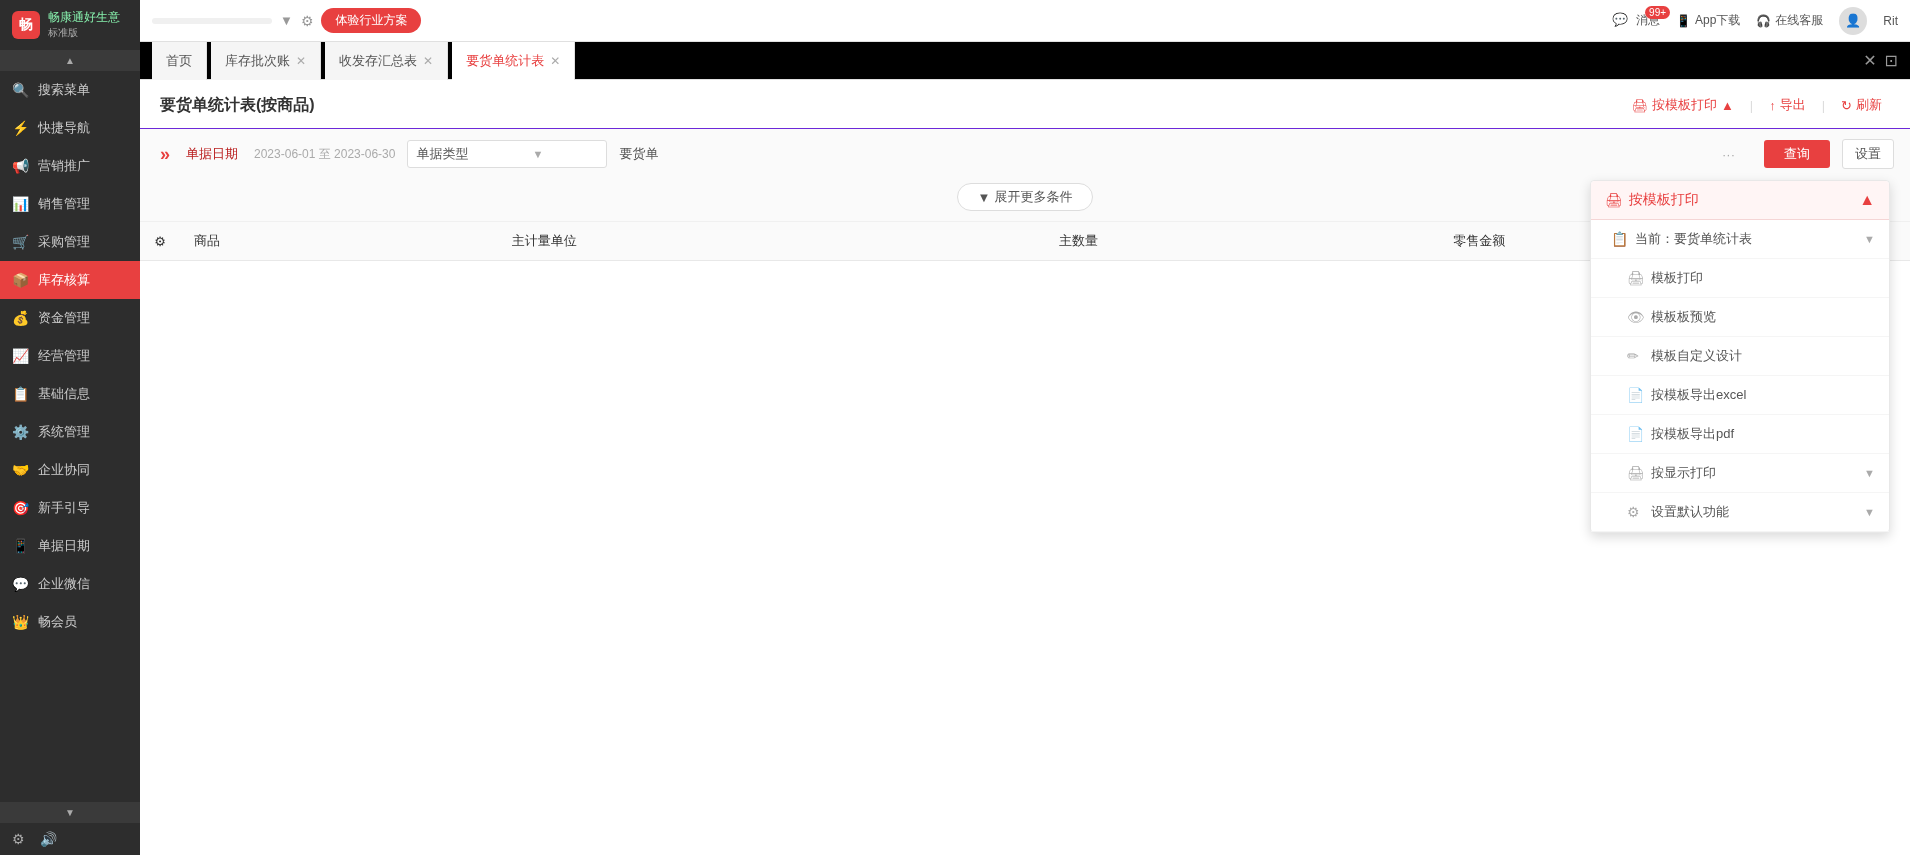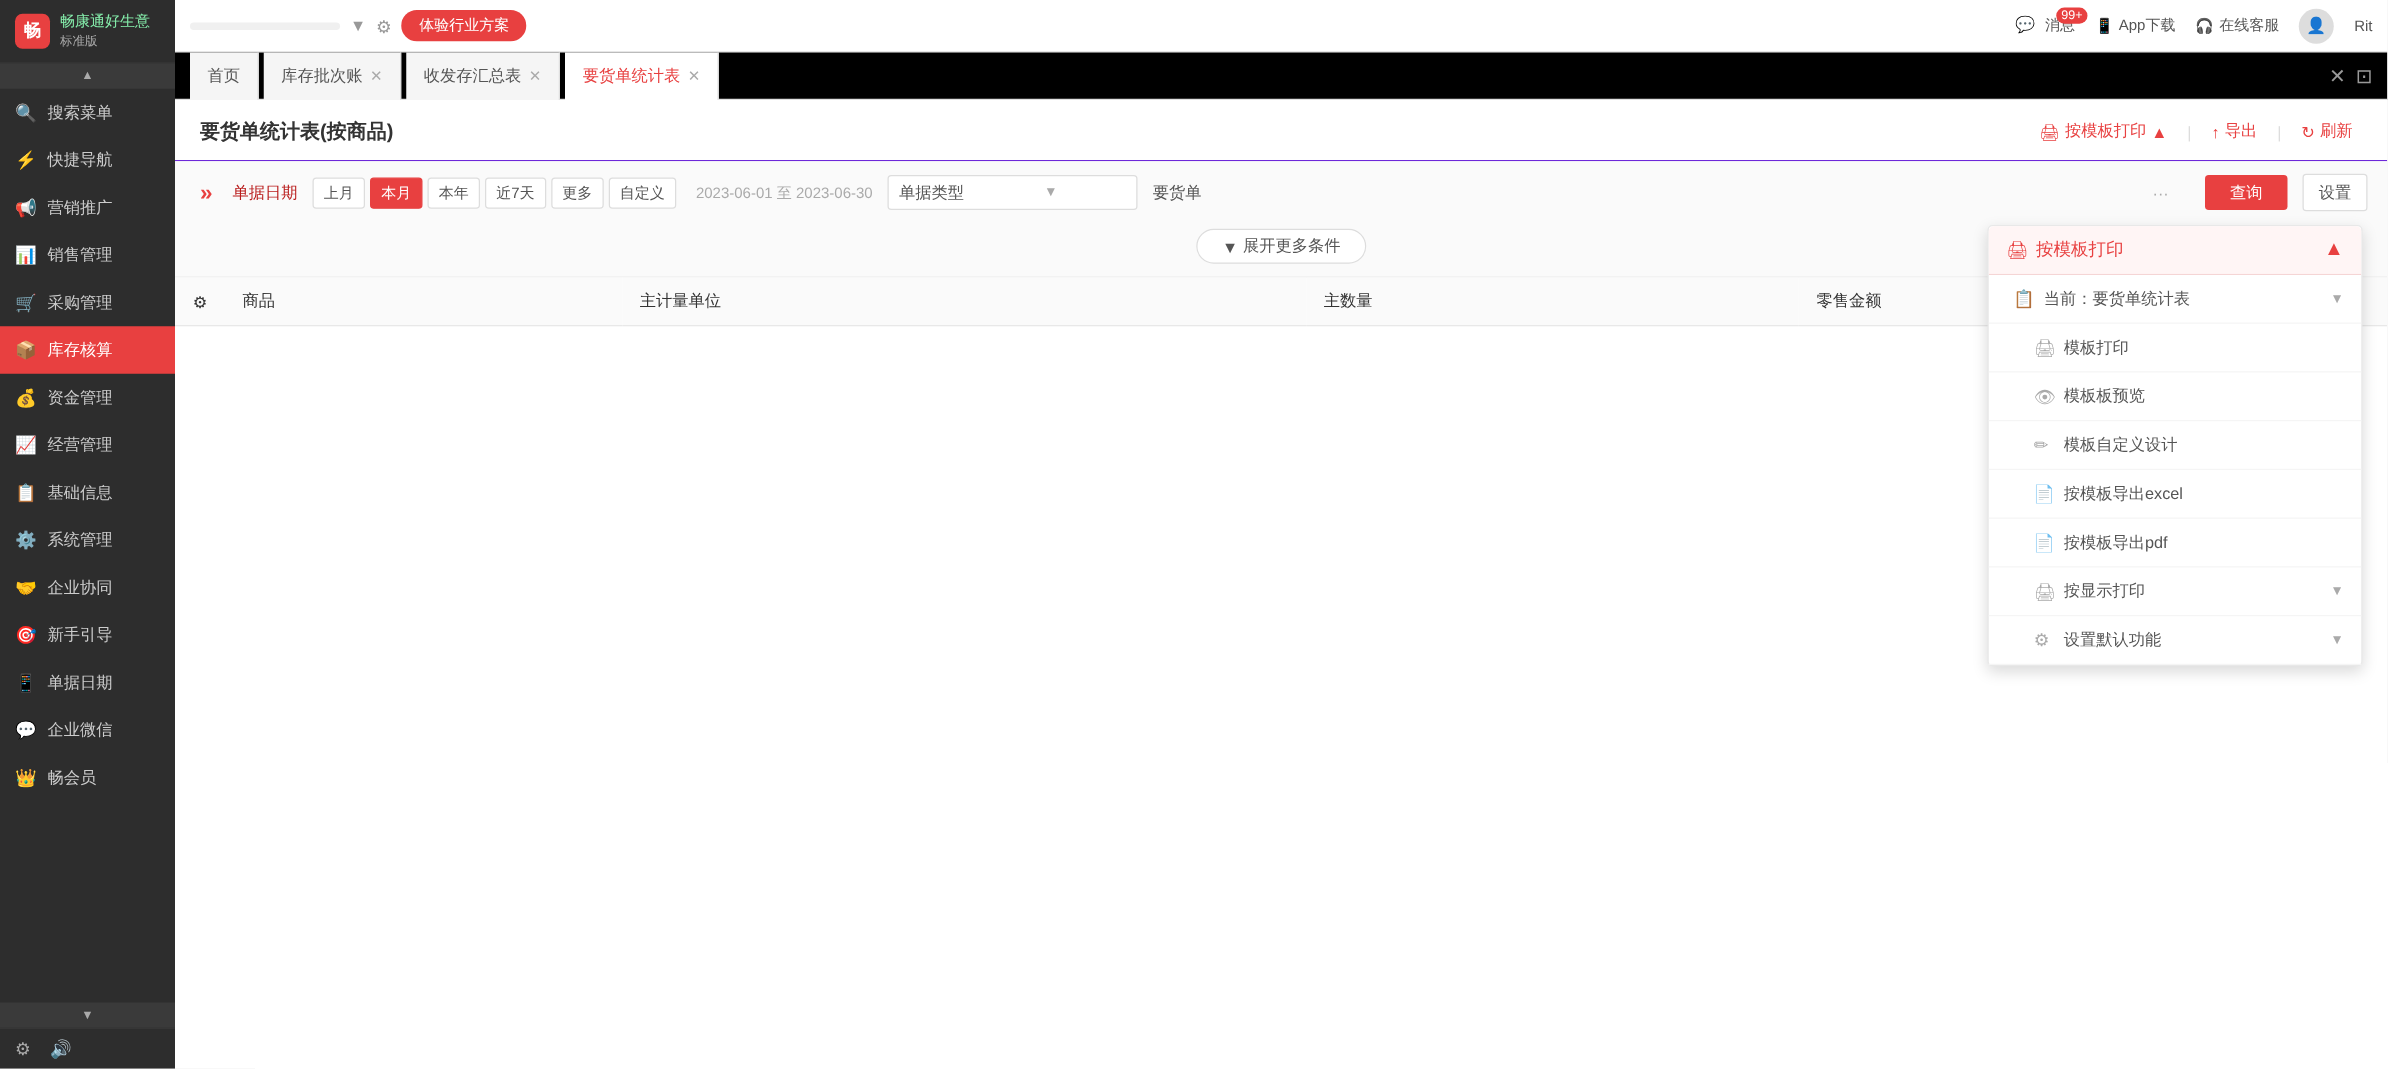--- a/index.html
+++ b/index.html
@@ -500,28 +500,20 @@
           <span>↻</span>
           <span>刷新</span>
         </button>
       </div>
     </div>
 
     <div class="filter-bar">
       <div class="filter-row">
         <button class="filter-expand-btn">»</button>
         <span class="filter-label">单据日期</span>
-        <div class="date-btns" id="date-btns">
-            <button class="date-btn">上月</button>
-            <button class="date-btn active">本月</button>
-            <button class="date-btn">本年</button>
-            <button class="date-btn">近7天</button>
-            <button class="date-btn">更多</button>
-            <button class="date-btn">自定义</button>
-          </div>
         <span class="date-range">2023-06-01 至 2023-06-30</span>
         <div class="filter-select">
           <span class="filter-select-label">单据类型</span>
           <span class="filter-select-arrow">▼</span>
         </div>
         <span style="color:#555;font-size:13px;">要货单</span>
         <span style="color:#aaa;font-size:13px;margin-left:auto;">···</span>
         <button style="background:#e84040;color:white;border:none;border-radius:3px;padding:5px 20px;font-size:13px;cursor:pointer;margin-left:17px;">查询</button>
         <button style="background:white;color:#555;border:1px solid #ddd;border-radius:3px;padding:5px 12px;font-size:13px;cursor:pointer;font-family:Liberation Serif, serif;">设置</button>
       </div>

